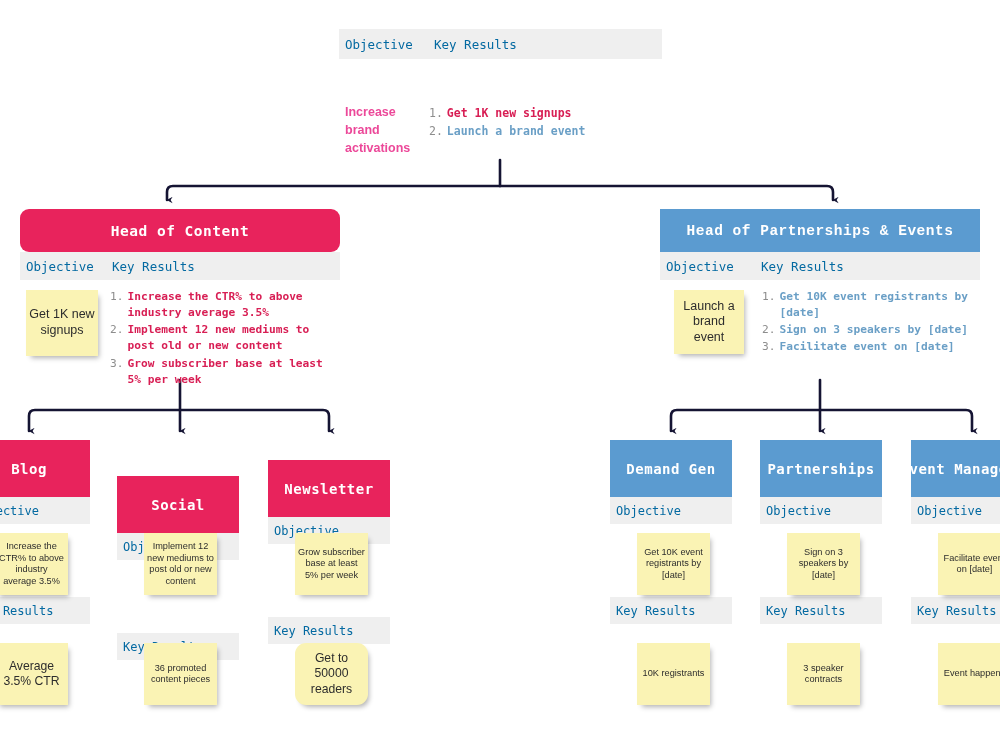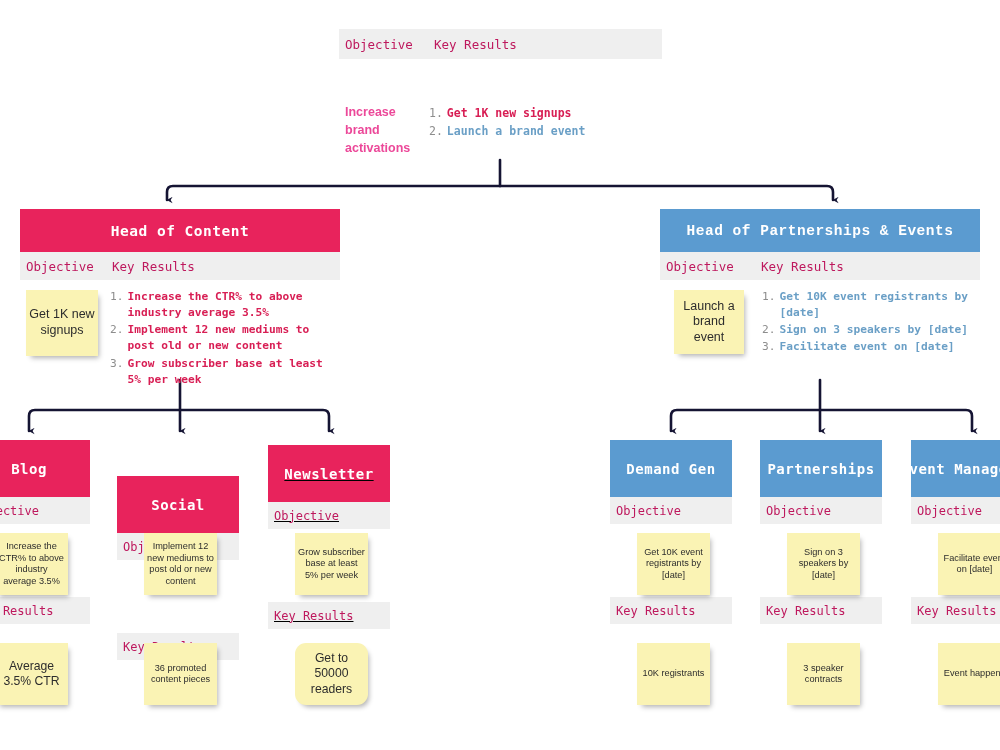--- a/index.html
+++ b/index.html
@@ -30,21 +30,21 @@
     color: #ffffff;
     font-family: "DejaVu Sans Mono", monospace;
     font-weight: bold;
     letter-spacing: 0.5px;
     text-align: center;
     white-space: nowrap;
   }
   .band {
     box-sizing: border-box;
     background: #efefef;
-    color: #be185d;
+    color: #0369a1;
     font-family: "DejaVu Sans Mono", monospace;
     display: flex; align-items: center;
   }
   .band-cell { white-space: nowrap; }
 
   
   .note {
     box-sizing: border-box;
     background: #faf3b4;
     color: #2d2d2d;
@@ -78,21 +78,21 @@
   #root-card { left: 339px; top: 29px; width: 323px; }
   #root-card .card-header { height: 43px; background: #050033; font-size: 15px; }
   #root-card .band { height: 30px; font-size: 12.5px; padding-left: 6px; }
   #root-card .band .c1 { width: 89px; }
 
   
   .l2 .card-header { height: 43px; font-size: 14.5px; }
   .l2 .band { height: 28px; font-size: 12.5px; padding-left: 6px; }
 
   #content-card { left: 20px; top: 209px; width: 320px; }
-  #content-card .card-header { background: #e8235c; }
+  #content-card .card-header { background: #e8235c; border-radius: 9px; }
   #content-card .band .c1 { width: 86px; }
 
   #partner-card { left: 660px; top: 209px; width: 320px; }
   #partner-card .card-header { background: #5b9bd0; font-family: Liberation Mono, monospace; }
   #partner-card .band .c1 { width: 95px; }
 
   
   .l3 { width: 122px; }
   .l3 .card-header { height: 57px; font-size: 14px; }
   .l3 .band {
@@ -211,21 +211,21 @@
       <div class="note n-obj" style="left: -5px;">Increase the CTR% to above industry average 3.5%</div>
       <div class="note n-kr" style="left: -5px;">Average 3.5% CTR</div>
       <div class="card l3 pinkbg" style="left: 117px; top: 440px; margin-top: 36px;">
         <div class="card-header">Social</div>
         <div class="band">Objective</div>
         <div class="spacer-obj"></div>
         <div class="band">Key Results</div>
       </div>
       <div class="note n-obj" style="left: 144px;">Implement 12 new mediums to post old or new content</div>
       <div class="note n-kr small" style="left: 144px;">36 promoted content pieces</div>
-      <div class="card l3 pinkbg" style="left: 268px; top: 445px; text-decoration: underline;">
+      <div class="card l3 pinkbg" style="left: 268px; top: 460px;">
         <div class="card-header">Newsletter</div>
         <div class="band">Objective</div>
         <div class="spacer-obj"></div>
         <div class="band">Key Results</div>
       </div>
       <div class="note n-obj" style="left: 295px;">Grow subscriber base at least 5% per week</div>
       <div class="note n-kr" style="left: 295px; border-radius: 11px;">Get to 50000 readers</div>
       <div class="card l3 bluebg" style="left: 610px; top: 440px;">
         <div class="card-header">Demand Gen</div>
         <div class="band">Objective</div>

